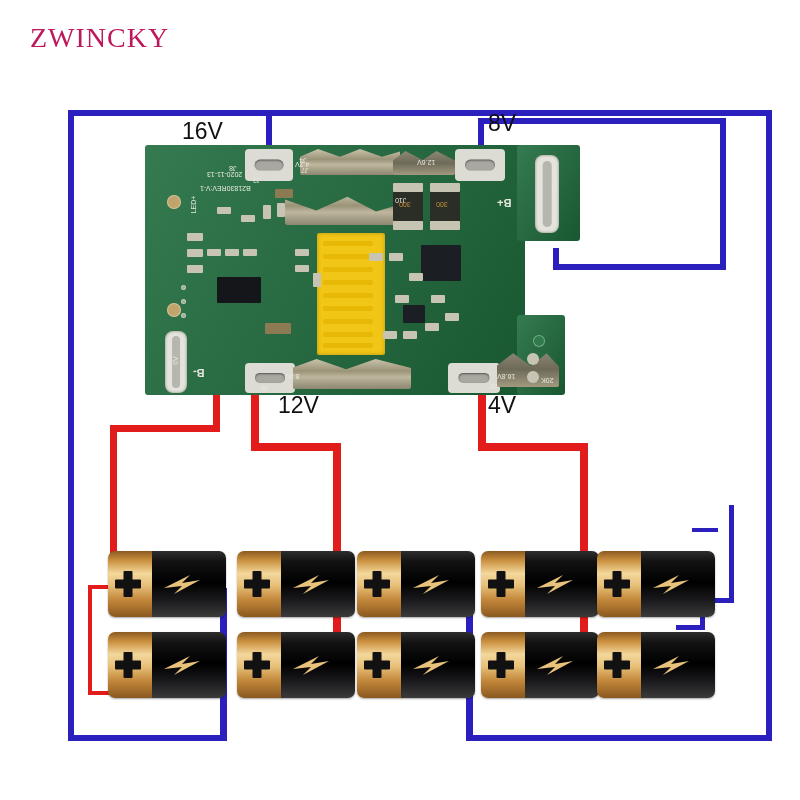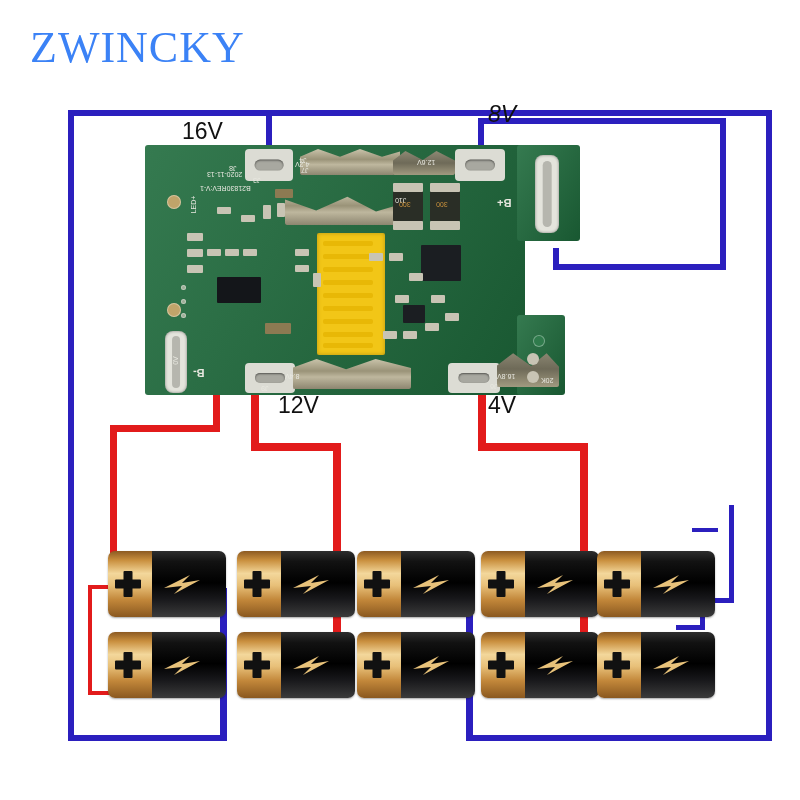--- a/index.html
+++ b/index.html
@@ -17,23 +17,23 @@
     background: #ffffff;
     overflow: hidden;
   }
 
   
   #brand {
     position: absolute;
     left: 30px;
     top: 22px;
     font-family: "Liberation Serif", serif;
-    font-size: 44px;
+    font-size: 28px;
     letter-spacing: 1px;
-    color: #3b82f6;
+    color: #be185d;
     white-space: nowrap;
   }
 
   
   .wire {
     position: absolute;
   }
   .wire.blue { background: #2B1FBE; }
   .wire.red  { background: #E21B1B; }
 
@@ -378,21 +378,21 @@
     <div class="silk" style="left:272px; top:14px;">12.6V</div>
     <div class="silk" style="left:140px; top:228px;">8.4V</div>
     <div class="silk" style="left:352px; top:228px;">16.8V</div>
     <div class="silk" style="left:26px; top:212px; transform:rotate(-90deg);">0V</div>
     <div class="silk" style="left:396px; top:232px;">20K</div>
     <div class="silk" style="left:254px; top:56px; color:#C8913C;">300</div>
     <div class="silk" style="left:291px; top:56px; color:#C8913C;">300</div>
   </div>
 
   <div class="vlabel" style="left:182px; top:118px;">16V</div>
-  <div class="vlabel" style="left:488px; top:101px;font-style:italic;">8V</div>
+  <div class="vlabel" style="left:488px; top:110px;">8V</div>
   <div class="vlabel" style="left:278px; top:392px;">12V</div>
   <div class="vlabel" style="left:488px; top:392px;">4V</div>
 
   <div id="battery-grid">
 
     <div class="battery" style="left:108px; top:551px;">
       <div class="cap"></div>
       <div class="body"></div>
       <div class="plus"></div>
       <div class="bolt">

